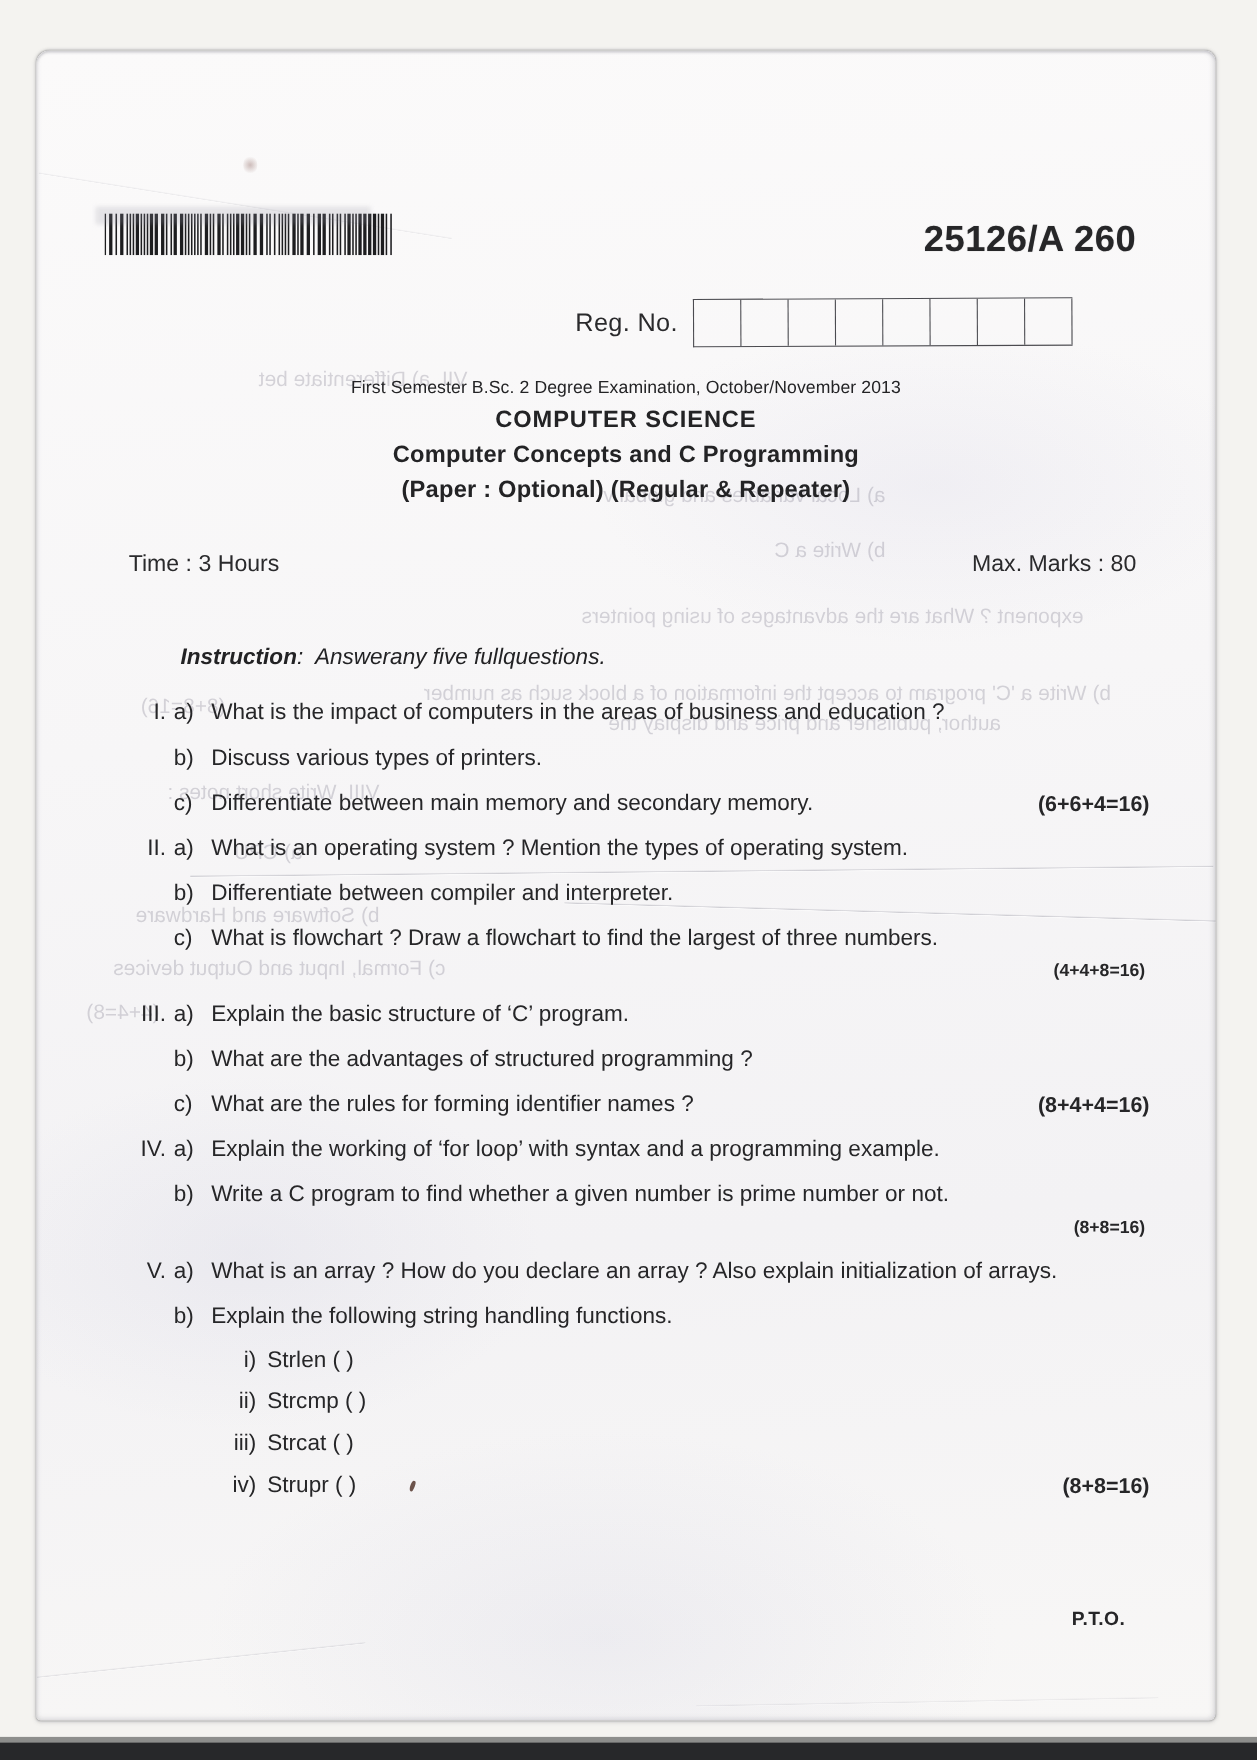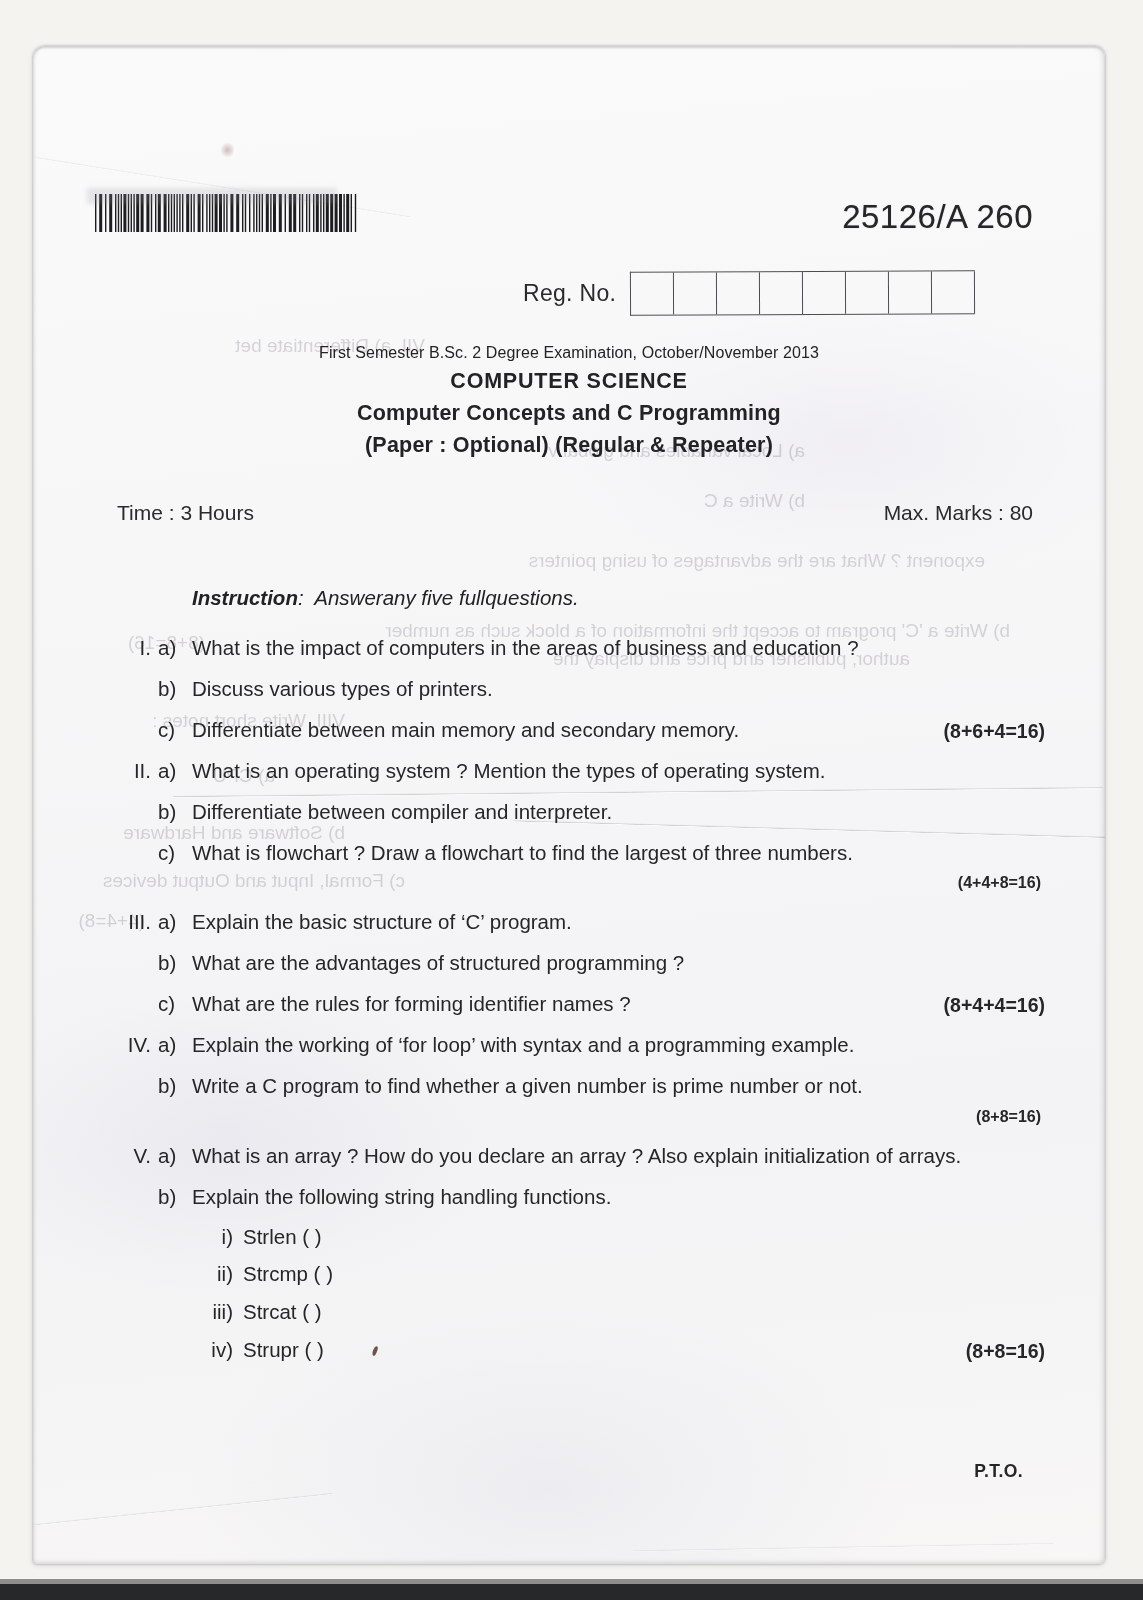--- a/index.html
+++ b/index.html
@@ -120,21 +120,21 @@
     background: rgba(150,150,165,.22);
     filter: blur(2px);
   }
 
   
   #exam-code {
     position: absolute;
     right: 72px;
     top: 152px;
     font-size: 33px;
-    font-weight: normal;
+    font-weight: bold;
     letter-spacing: 0.5px;
     color: #262628;
     text-shadow: 0 0 1px rgba(40,40,45,.35);
   }
 
   
   #regno-row {
     position: absolute;
     left: 490px;
     top: 225px;
@@ -208,21 +208,21 @@
 
   
   #instruction {
     position: absolute;
     left: 131px;
     top: 540px;
     font-size: 20.5px;
     font-style: italic;
     color: #222224;
   }
-  #instruction-word { font-weight: bold; font-style: italic; margin-left: 28px; }
+  #instruction-word { font-weight: bold; font-style: italic; }
   #instruction-emph { font-weight: normal; font-style: italic; }
 
   
   #questions {
     position: absolute;
     left: 60px;
     right: 60px;
     top: 588px;
     font-size: 20.5px;
     color: #262628;
@@ -463,21 +463,21 @@
             </div>
             <div class="q-row">
               <div class="q-roman"></div>
               <div class="q-letter">b)</div>
               <div class="q-text">Discuss various types of printers.</div>
             </div>
             <div class="q-row">
               <div class="q-roman"></div>
               <div class="q-letter">c)</div>
               <div class="q-text">Differentiate between main memory and secondary memory.</div>
-              <div class="q-marks">(8+6+4=16)</div>
+              <div class="q-marks">(6+6+4=16)</div>
             </div>
           </div>
           <div class="q-group">
             <div class="q-row">
               <div class="q-roman">II.</div>
               <div class="q-letter">a)</div>
               <div class="q-text">What is an operating system ? Mention the types of operating system.</div>
             </div>
             <div class="q-row">
               <div class="q-roman"></div>

